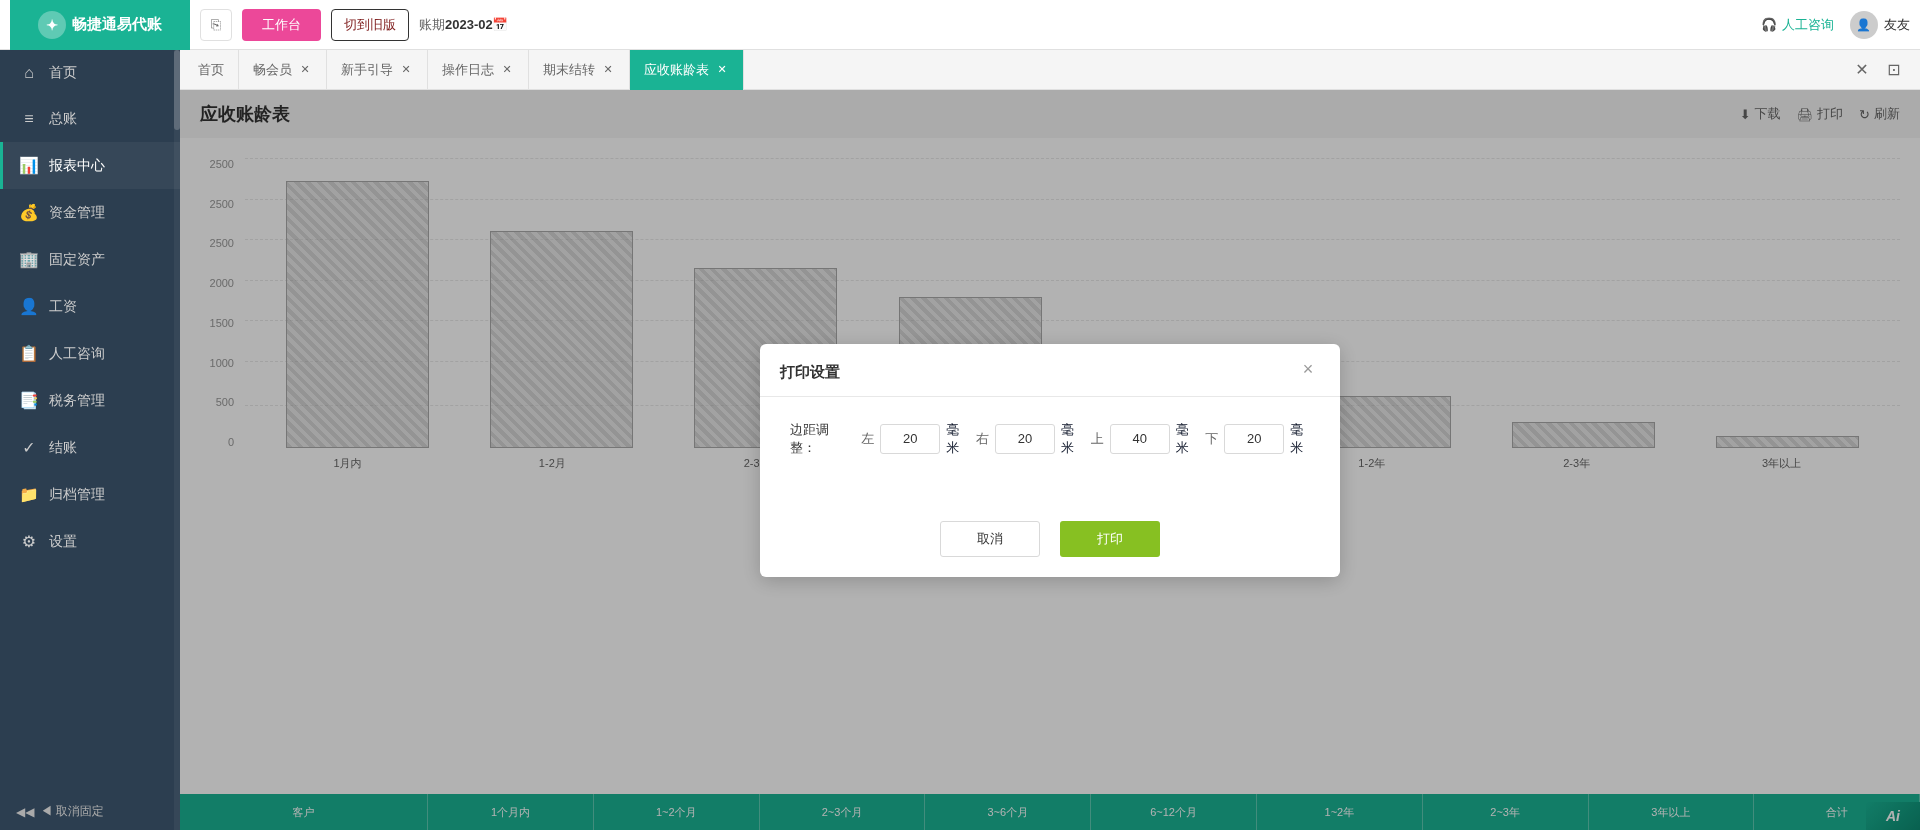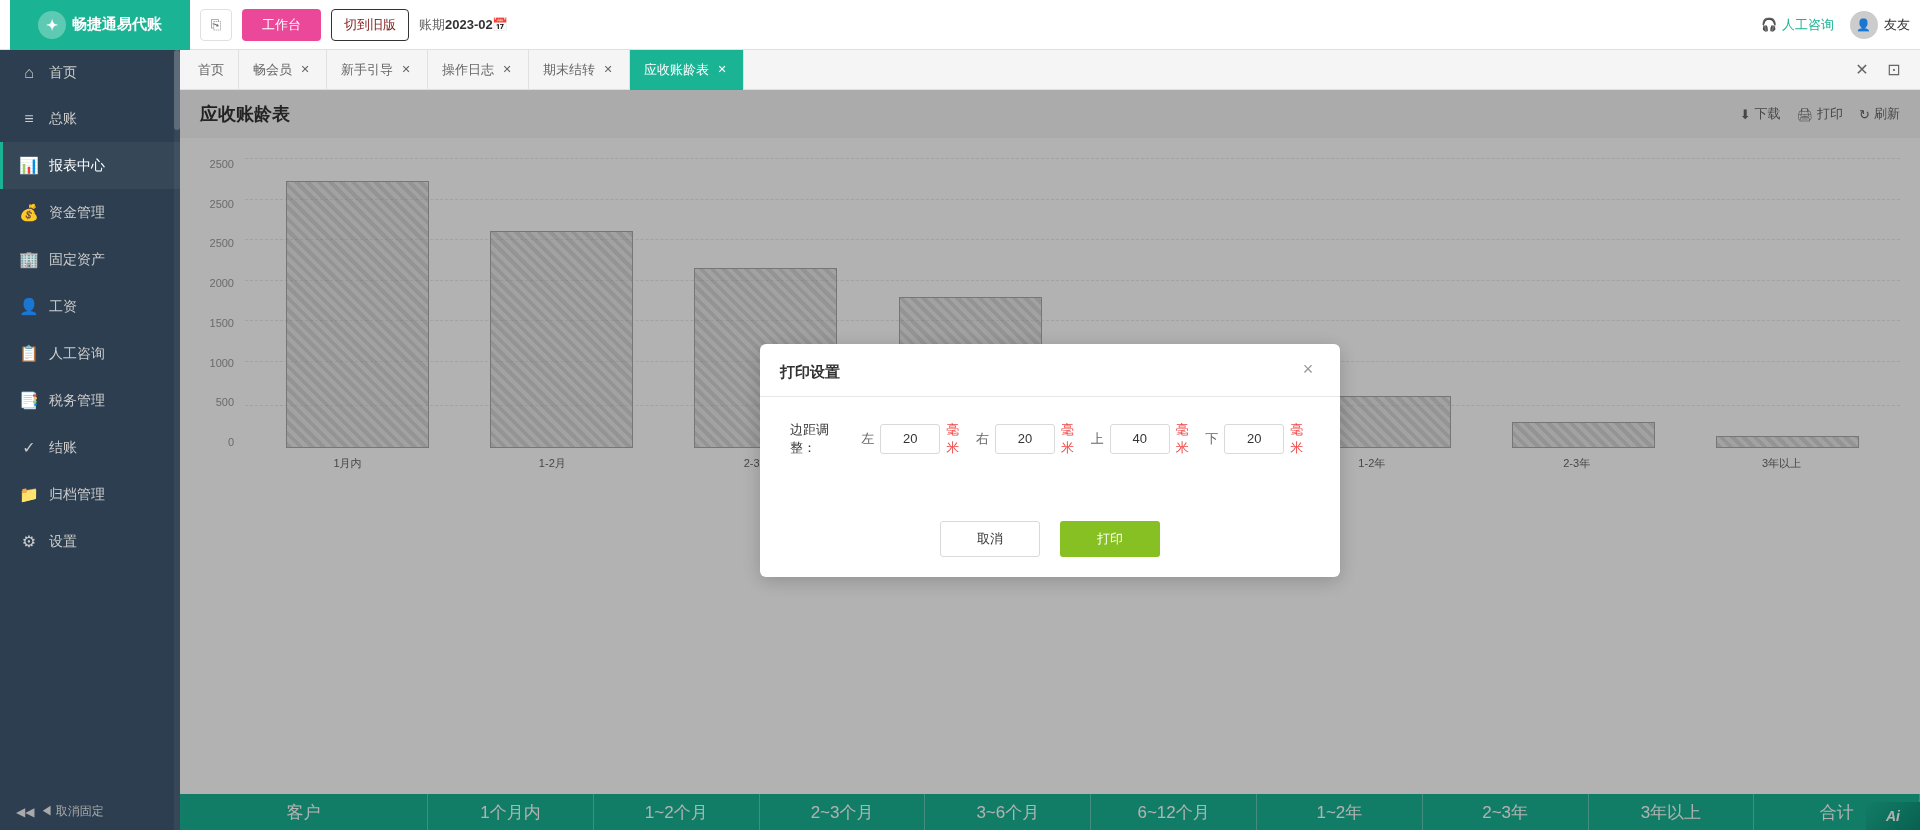--- a/index.html
+++ b/index.html
@@ -253,21 +253,21 @@
     }
 
     
     .bottom-table {
       position: absolute; bottom: 0; left: 0; right: 0;
       background: #1ab394;
       height: 36px;
       display: flex; align-items: center;
     }
     .table-cell {
-      flex: 1; text-align: center; color: #fff; font-size: 17px;
+      flex: 1; text-align: center; color: #fff; font-size: 11px;
       border-right: 1px solid rgba(255,255,255,0.3);
       height: 100%; display: flex; align-items: center; justify-content: center;
     }
     .table-cell:first-child { flex: 1.5; }
 
     
     .modal-overlay {
       position: absolute; top: 0; left: 0; right: 0; bottom: 0;
       background: rgba(0,0,0,0.3);
       display: flex; align-items: center; justify-content: center;
@@ -297,21 +297,21 @@
       margin-bottom: 26px;
     }
     .margin-label { font-size: 13px; color: #333; min-width: 60px; }
     .margin-group { display: flex; align-items: center; gap: 6px; }
     .margin-direction { font-size: 13px; color: #666; }
     .margin-input {
       width: 60px; height: 30px; border: 1px solid #d9d9d9; border-radius: 3px;
       text-align: center; font-size: 13px; color: #333;
       outline: none;
     }
-    .margin-unit { font-size: 13px; color: #ef4444; }
+    .margin-unit { font-size: 13px; color: #0f172a; }
     .modal-footer {
       display: flex; justify-content: center; gap: 20px;
       padding: 14px 20px 20px;
     }
     .btn-cancel {
       width: 100px; height: 36px; border: 1px solid #d9d9d9; border-radius: 3px;
       background: #fff; cursor: pointer; font-size: 13px; color: #333;
     }
     .btn-print {
       width: 100px; height: 36px; border: none; border-radius: 3px;

